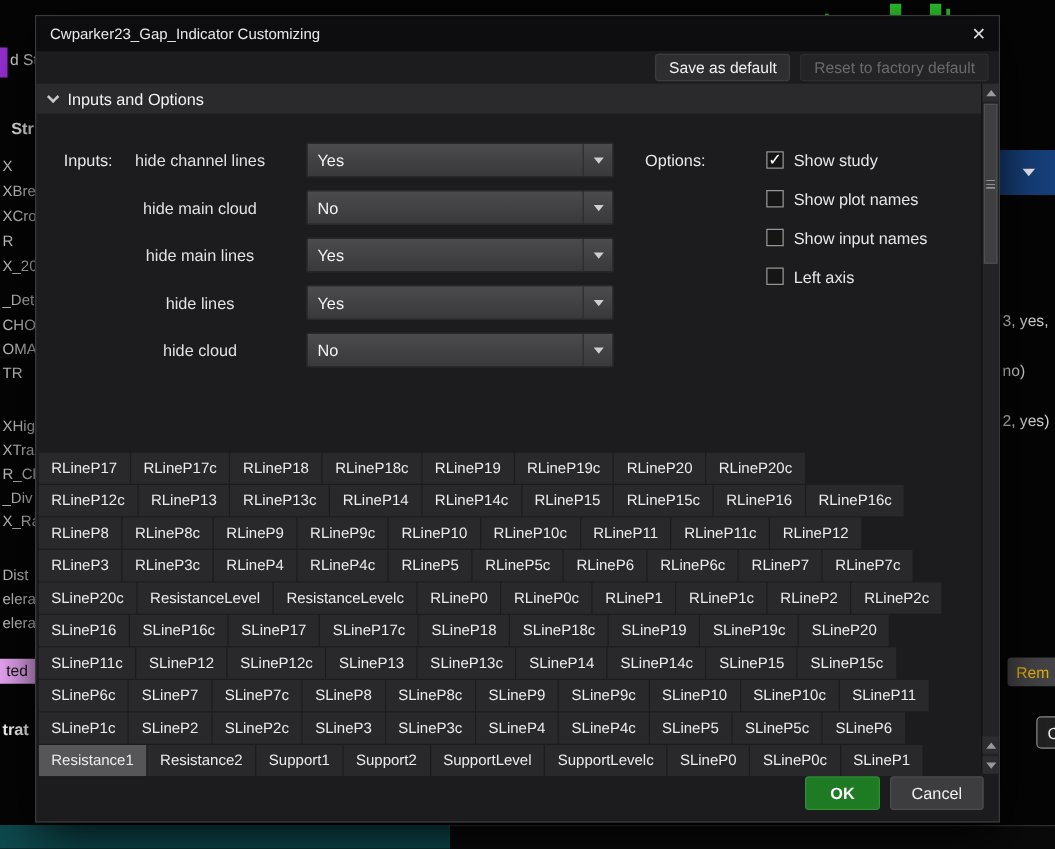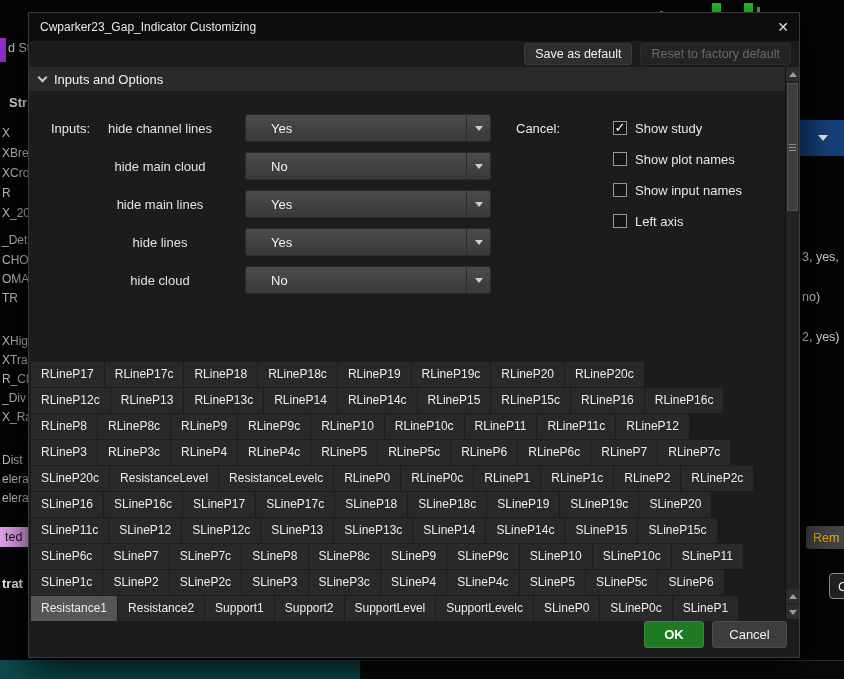--- a/index.html
+++ b/index.html
@@ -46,21 +46,21 @@
   .chev { width:7px; height:7px; border-left:2px solid #c9c9c9; border-bottom:2px solid #c9c9c9;
     transform:rotate(-45deg); margin-top:-4px; flex:0 0 auto; }
 
   .content { position:relative; height:269px; }
   .inputs-caption { position:absolute; left:22px; top:30px; font-size:13px; color:#e8e8e8; }
   .inputs-block { position:absolute; left:54px; top:23px; display:flex; flex-direction:column; gap:10px; }
   .input-row { display:flex; align-items:center; height:28px; }
   .input-label { width:162px; text-align:center; padding-right:8px; font-size:13px; color:#e2e2e2; white-space:nowrap; }
   .dropdown { width:246px; height:28px; background:linear-gradient(#4b4b4d,#39393b); border:1px solid #2a2a2a;
     border-radius:2px; display:flex; align-items:center; }
-  .dropdown .val { flex:1; padding-left:25px; font-size:13px; color:#f3f3f3; }
+  .dropdown .val { flex:1; padding-left:8px; font-size:13px; color:#f3f3f3; }
   .dd-arrow { width:24px; height:100%; display:flex; align-items:center; justify-content:center; border-left:1px solid #2c2c2e; }
   .dd-arrow::after { content:""; border-left:4px solid transparent; border-right:4px solid transparent; border-top:5px solid #cfcfcf; }
 
   .options-caption { position:absolute; left:487px; top:30px; font-size:13px; color:#e8e8e8; }
   .options-block { position:absolute; left:584px; top:27px; display:flex; flex-direction:column; gap:11px; }
   .check-row { display:flex; align-items:center; gap:8px; height:20px; }
   .checkbox { width:14px; height:14px; background:#151515; border:1px solid #969696; color:#fff;
     font-size:13px; line-height:11px; text-align:center; font-weight:bold; flex:0 0 auto; }
   .check-label { font-size:13px; color:#e6e6e6; white-space:nowrap; }
 
@@ -187,21 +187,21 @@
       </div>
       <div class="input-row">
         <div class="input-label">hide cloud</div>
         <div class="dropdown">
           <span class="val">No</span>
           <span class="dd-arrow"></span>
         </div>
       </div>
     </div>
 
-    <div class="options-caption">Cancel:</div>
+    <div class="options-caption">Options:</div>
 
     <div class="options-block">
       <div class="check-row">
         <span class="checkbox checked">✓</span>
         <span class="check-label">Show study</span>
       </div>
       <div class="check-row">
         <span class="checkbox"></span>
         <span class="check-label">Show plot names</span>
       </div>

